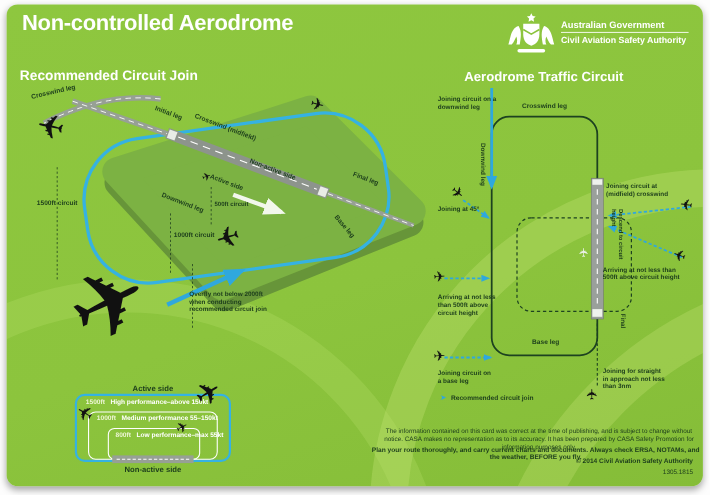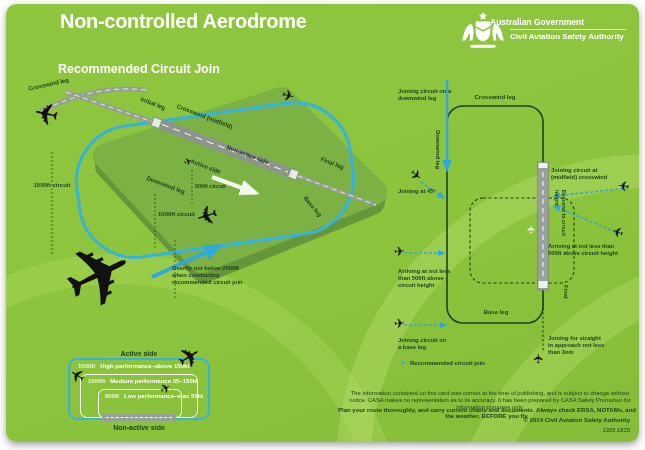--- a/index.html
+++ b/index.html
@@ -4,21 +4,21 @@
 <style>
   html,body{margin:0;padding:0;background:#fdfdfd;}
   #stage{position:relative;width:645px;height:450px;overflow:hidden;background:#fdfdfd;font-family:"Liberation Sans",sans-serif;}
   #card{position:absolute;left:6px;top:4px;width:633px;height:438px;border-radius:10px;overflow:hidden;
         background:linear-gradient(160deg,#8ec73f 0%,#8cc43d 55%,#85bd38 100%);
         box-shadow:0 3px 7px rgba(0,0,0,.35);}
   .swirl{position:absolute;border-radius:50%;border-style:solid;border-color:rgba(190,224,110,.38);pointer-events:none;}
   .lineart{position:absolute;left:0;top:0;}
   .lbl{position:absolute;font:600 6px/1.2 "Liberation Sans",sans-serif;color:#1c3d1c;transform-origin:0 0;white-space:nowrap;}
   .lblw{white-space:normal;}
-  .h1{position:absolute;color:#fff;font-weight:700;margin-left:40px;}
+  .h1{position:absolute;color:#fff;font-weight:700;}
   .plane{position:absolute;color:#111;line-height:1;transform-origin:50% 50%;display:block;}
   .vtext{writing-mode:vertical-rl;}
   .row{position:absolute;display:flex;gap:5px;font:600 6px/1 "Liberation Sans",sans-serif;white-space:nowrap;}
   .row .alt{color:#eef6d6;}
   .row .desc{color:#fff;}
   .frame{position:absolute;box-sizing:border-box;}
   .foot{position:absolute;color:#1c3d1c;font-family:"Liberation Sans",sans-serif;}
 </style>
 </head>
 <body>
@@ -103,21 +103,21 @@
       <g fill="#ffffff">
         <path d="M20 2 l1.2 2.4 2.6.4-1.9 1.8.5 2.6L20 8l-2.4 1.2.5-2.6-1.9-1.8 2.6-.4Z"></path>
         <path d="M13 11 h14 v9 c0 6-3 9-7 10-4-1-7-4-7-10 Z"></path>
         <path d="M9 13 c-4 1-6 5-7 9-1 3-1 5-2 7 h3 c2-2 3-5 4-7 1 2 1 5 0 7 h3 c1-6 2-11-1-16 Z"></path>
         <path d="M31 13 c4 1 6 5 7 9 1 3 1 5 2 7 h-3 c-2-2-3-5-4-7-1 2-1 5 0 7 h-3 c-1-6-2-11 1-16 Z"></path>
         <rect x="8" y="33" width="24" height="3" rx="1.5"></rect>
       </g>
       <path d="M13 16 l7 4 7-4" stroke="#8cc43d" stroke-width="1.4" fill="none"></path>
     </svg>
   </div>
-  <div style="position:absolute;left:484px;top:13px;font-size:8.5px;font-weight:700;color:#fff;">Australian Government</div>
+  <div style="position:absolute;left:504px;top:13px;font-size:8.5px;font-weight:700;color:#fff;">Australian Government</div>
   <div style="position:absolute;left:504px;top:25px;width:116px;height:1px;background:rgba(255,255,255,.8);"></div>
   <div style="position:absolute;left:504px;top:28px;font-size:8px;font-weight:700;color:#fff;">Civil Aviation Safety Authority</div>
 
   <div class="h1" style="left:12px;top:58px;font-size:12.5px;">Recommended Circuit Join</div>
 
   <div class="lbl" style="left:22px;top:82px;transform:rotate(-13deg);">Crosswind leg</div>
   <div class="lbl" style="left:136px;top:92px;transform:rotate(21deg);">Initial leg</div>
   <div class="lbl" style="left:172px;top:99px;transform:rotate(21deg);">Crosswind (midfield)</div>
   <div class="lbl" style="left:222px;top:140px;transform:rotate(21deg);">Non-active side</div>
   <div class="lbl" style="left:186px;top:154px;transform:rotate(21deg);">Active side</div>
@@ -156,20 +156,21 @@
 
   <div style="position:absolute;left:96px;top:410px;width:74px;height:7px;background:#97a095;">
     <div style="position:absolute;left:4px;right:4px;top:3px;border-top:1px dashed #fff;"></div>
   </div>
   <div class="lbl" style="left:62px;top:420px;width:142px;text-align:center;font-size:7px;font-weight:700;">Non-active side</div>
 
   <span class="plane" style="left:172px;top:340px;font-size:28px;transform:rotate(-32deg);">✈</span>
   <span class="plane" style="left:64px;top:362px;font-size:18px;transform:rotate(-148deg);">✈</span>
   <span class="plane" style="left:154px;top:378px;font-size:13px;transform:rotate(-28deg);">✈</span>
 
+  <div class="h1" style="left:416px;top:59px;font-size:12px;">Aerodrome Traffic Circuit</div>
 
   <div class="lbl lblw" style="left:392px;top:84px;width:54px;font-size:5.8px;">Joining circuit on a downwind leg</div>
   <div class="lbl" style="left:441px;top:90px;width:96px;text-align:center;">Crosswind leg</div>
   <div class="lbl vtext" style="left:428px;top:126px;font-size:5.8px;">Downwind leg</div>
   <div class="lbl lblw" style="left:545px;top:163px;width:64px;font-size:5.8px;">Joining circuit at (midfield) crosswind</div>
   <div class="lbl" style="left:392px;top:184px;font-size:5.8px;">Joining at 45°</div>
   <div class="lbl vtext lblw" style="left:548px;top:186px;height:50px;font-size:5.3px;">Descend to circuit height</div>
   <div class="lbl lblw" style="left:542px;top:239px;width:70px;font-size:5.8px;">Arriving at not less than 500ft above circuit height</div>
   <div class="lbl lblw" style="left:392px;top:264px;width:54px;font-size:5.8px;">Arriving at not less than 500ft above circuit height</div>
   <div class="lbl" style="left:455px;top:305px;width:70px;text-align:center;">Base leg</div>

